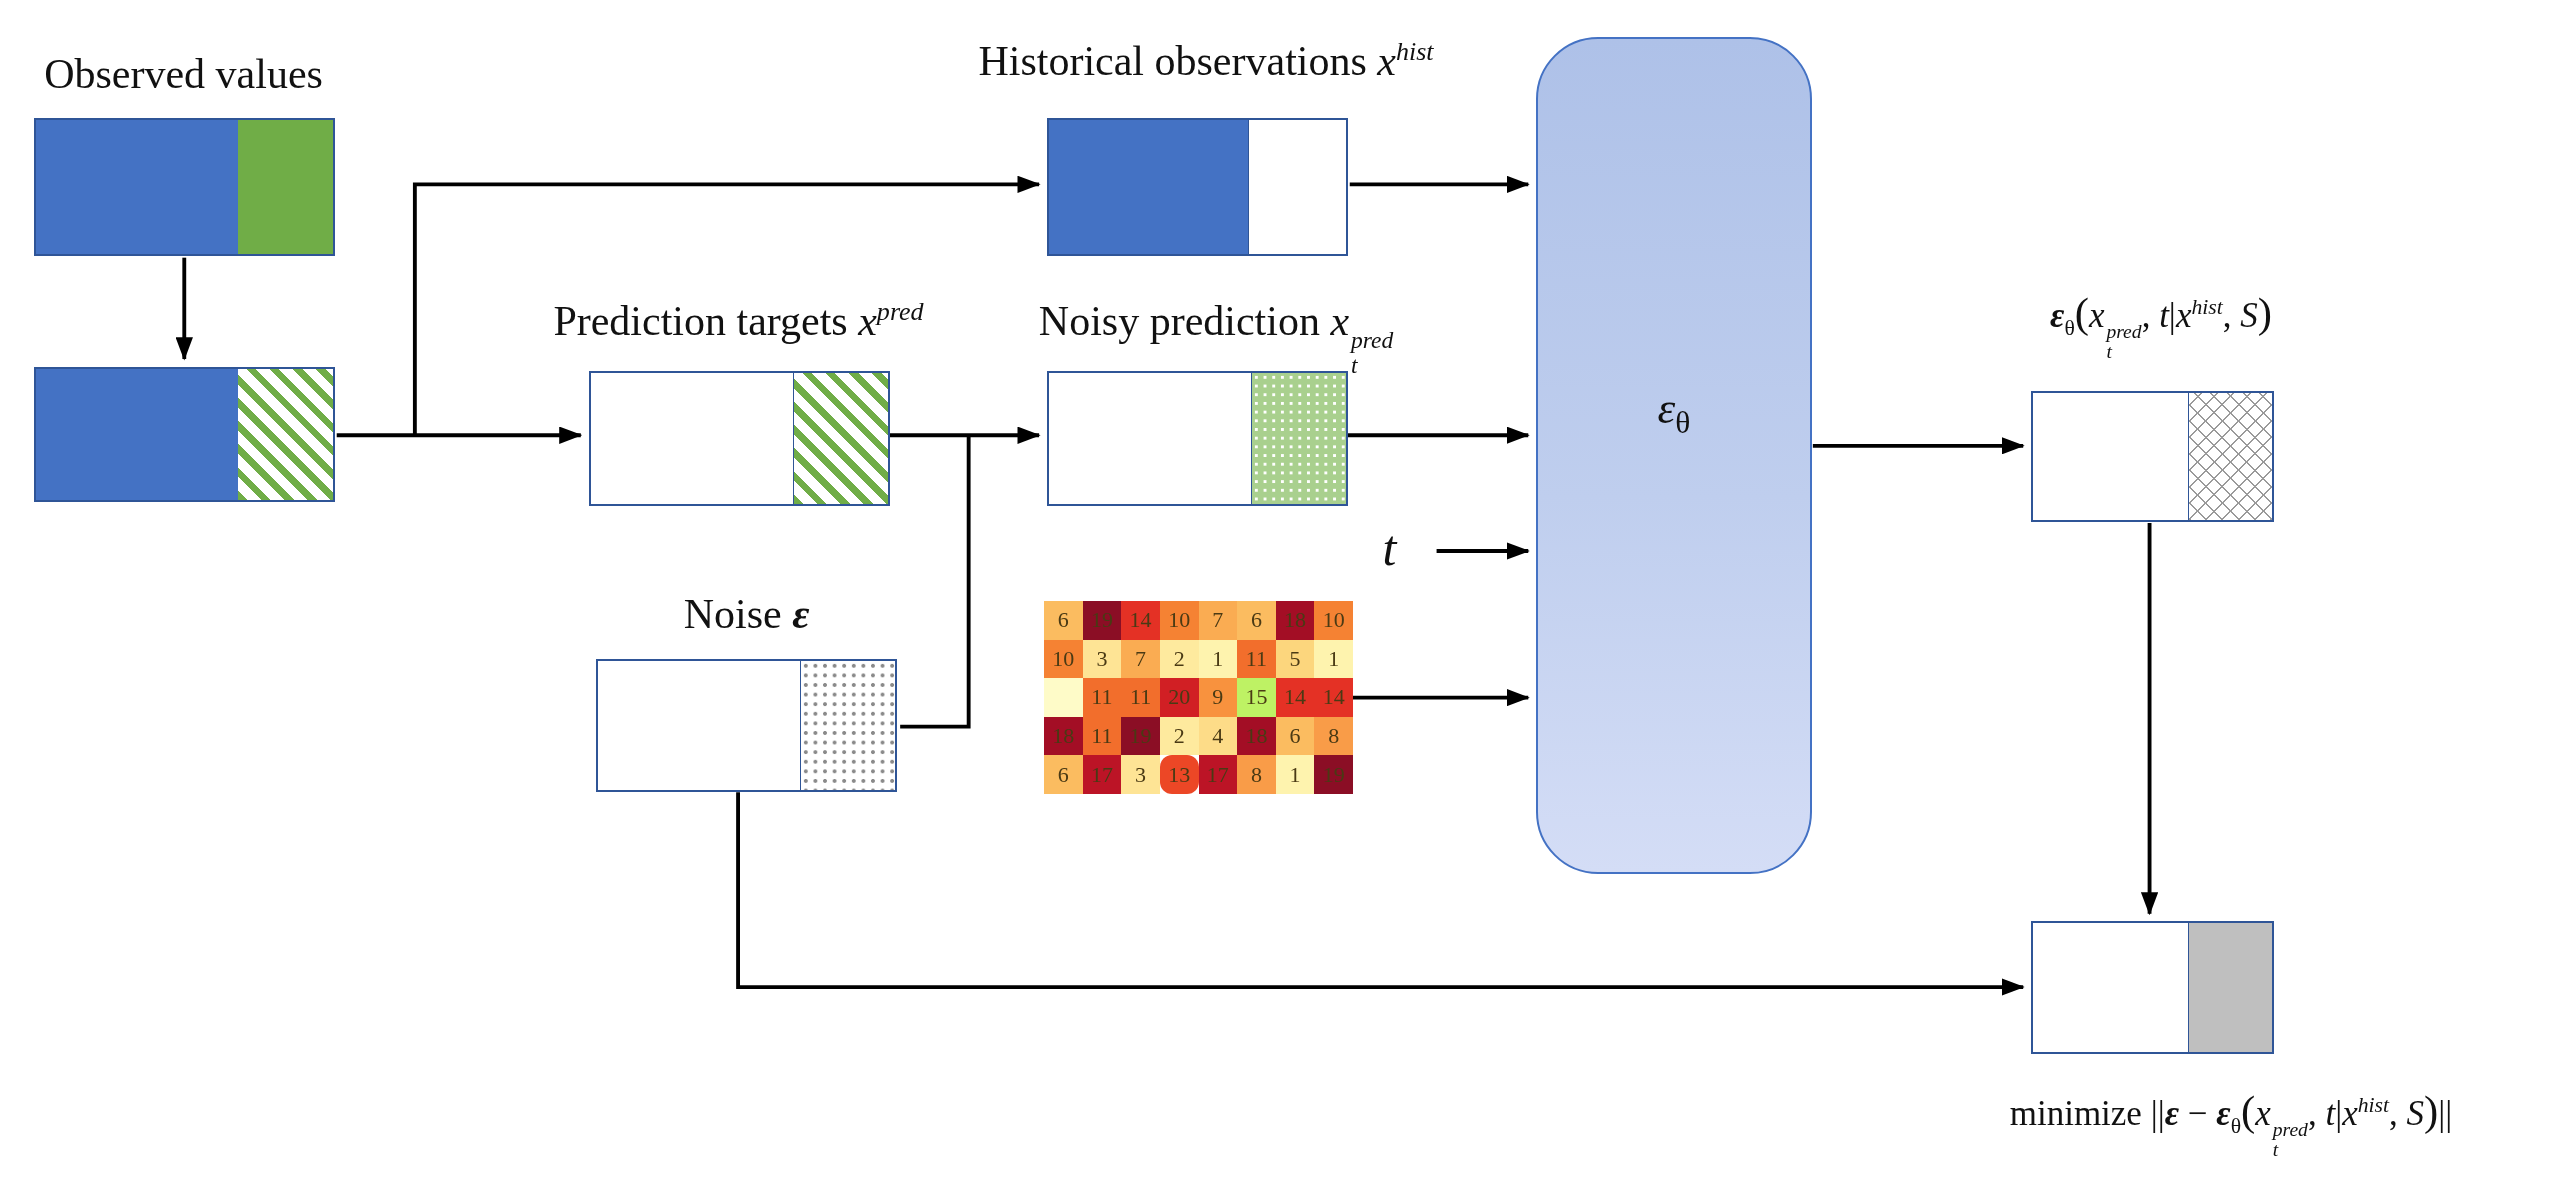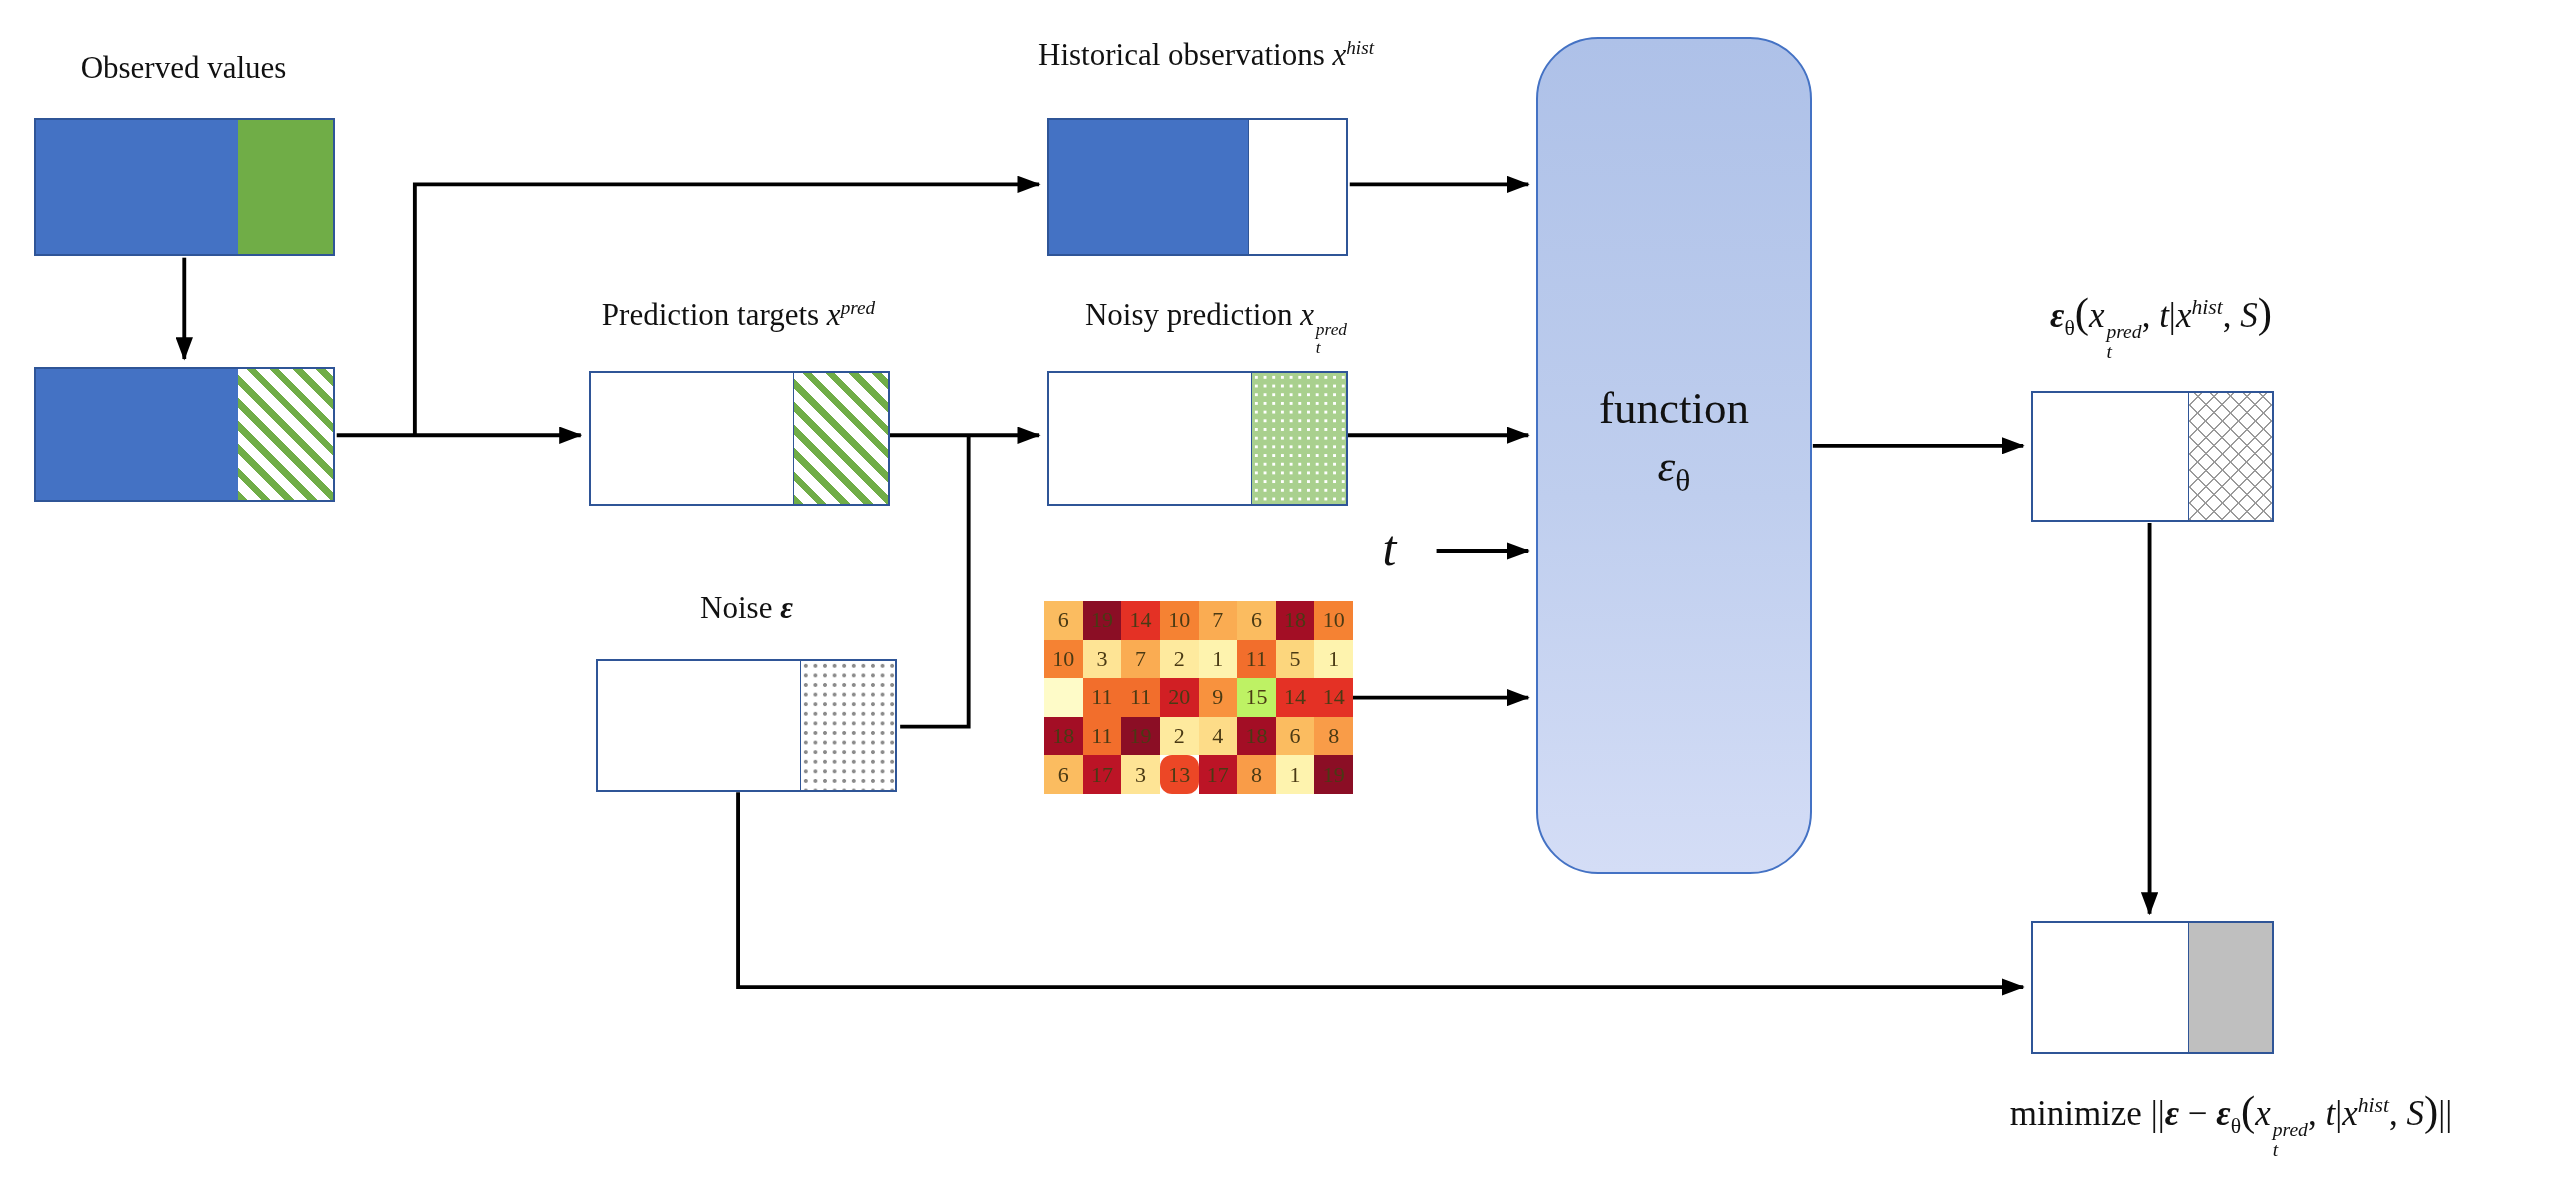--- a/index.html
+++ b/index.html
@@ -41,21 +41,21 @@
   .func{
     position:absolute;left:1536px;top:37px;width:276px;height:837px;box-sizing:border-box;
     border:2.9px solid #4472C4;border-radius:62px;
     background:linear-gradient(180deg,#AEC1E8 0%,#BFCEEE 55%,#D4DDF6 100%);
   }
   .func-text{position:absolute;left:0;top:340px;width:100%;text-align:center;font-size:45px;line-height:58px;}
   .func-text i{font-style:italic;}
   .func-text sub{font-size:0.7em;}
 
   
-  .lbl{position:absolute;font-size:31px;text-align:center;white-space:nowrap;}
+  .lbl{position:absolute;font-size:42px;text-align:center;white-space:nowrap;}
   .lbl i,.it{font-style:italic;}
   sup.it{font-style:italic;}
   .lbl sup, .formula sup{font-size:0.62em;}
   .lbl sub, .formula sub{font-size:0.62em;}
   .beps{font-weight:700;font-style:italic;}
   .paren{font-size:1.22em;}
   .formula{position:absolute;font-size:35px;text-align:center;white-space:nowrap;}
   .ss{display:inline-flex;flex-direction:column;align-items:flex-start;font-size:0.56em;line-height:1.05;vertical-align:-0.55em;margin-left:1.9px;}
   .ss span{font-style:italic;}
 
@@ -180,21 +180,20 @@
       <div class="poi-cell" style="background: rgb(254, 228, 149);">3</div>
       <div class="poi-cell" style="background: rgb(236, 71, 38); border-radius: 12px;">13</div>
       <div class="poi-cell" style="background: rgb(188, 20, 38);">17</div>
       <div class="poi-cell" style="background: rgb(249, 156, 72);">8</div>
       <div class="poi-cell" style="background: rgb(254, 243, 174);">1</div>
       <div class="poi-cell" style="background: rgb(139, 14, 37);">19</div>
     </div>
 
   <div class="func">
     <div class="func-text">
-      <div>function</div>
       <div><i>ε</i><sub>θ</sub></div>
     </div>
   </div>
 
   <div class="formula" style="left:1939px;top:288px;width:444px;"><span class="beps">ε</span><sub>θ</sub><span class="paren">(</span><i>x</i><span class="ss">
         <span>pred</span>
         <span>t</span>
       </span><span>, </span><i>t</i><span>|</span><i>x</i><sup class="it">hist</sup><span>, </span><i>S</i><span class="paren">)</span></div>
 
   <div class="box" style="left:2031px;top:391px;width:243px;height:131px;">

